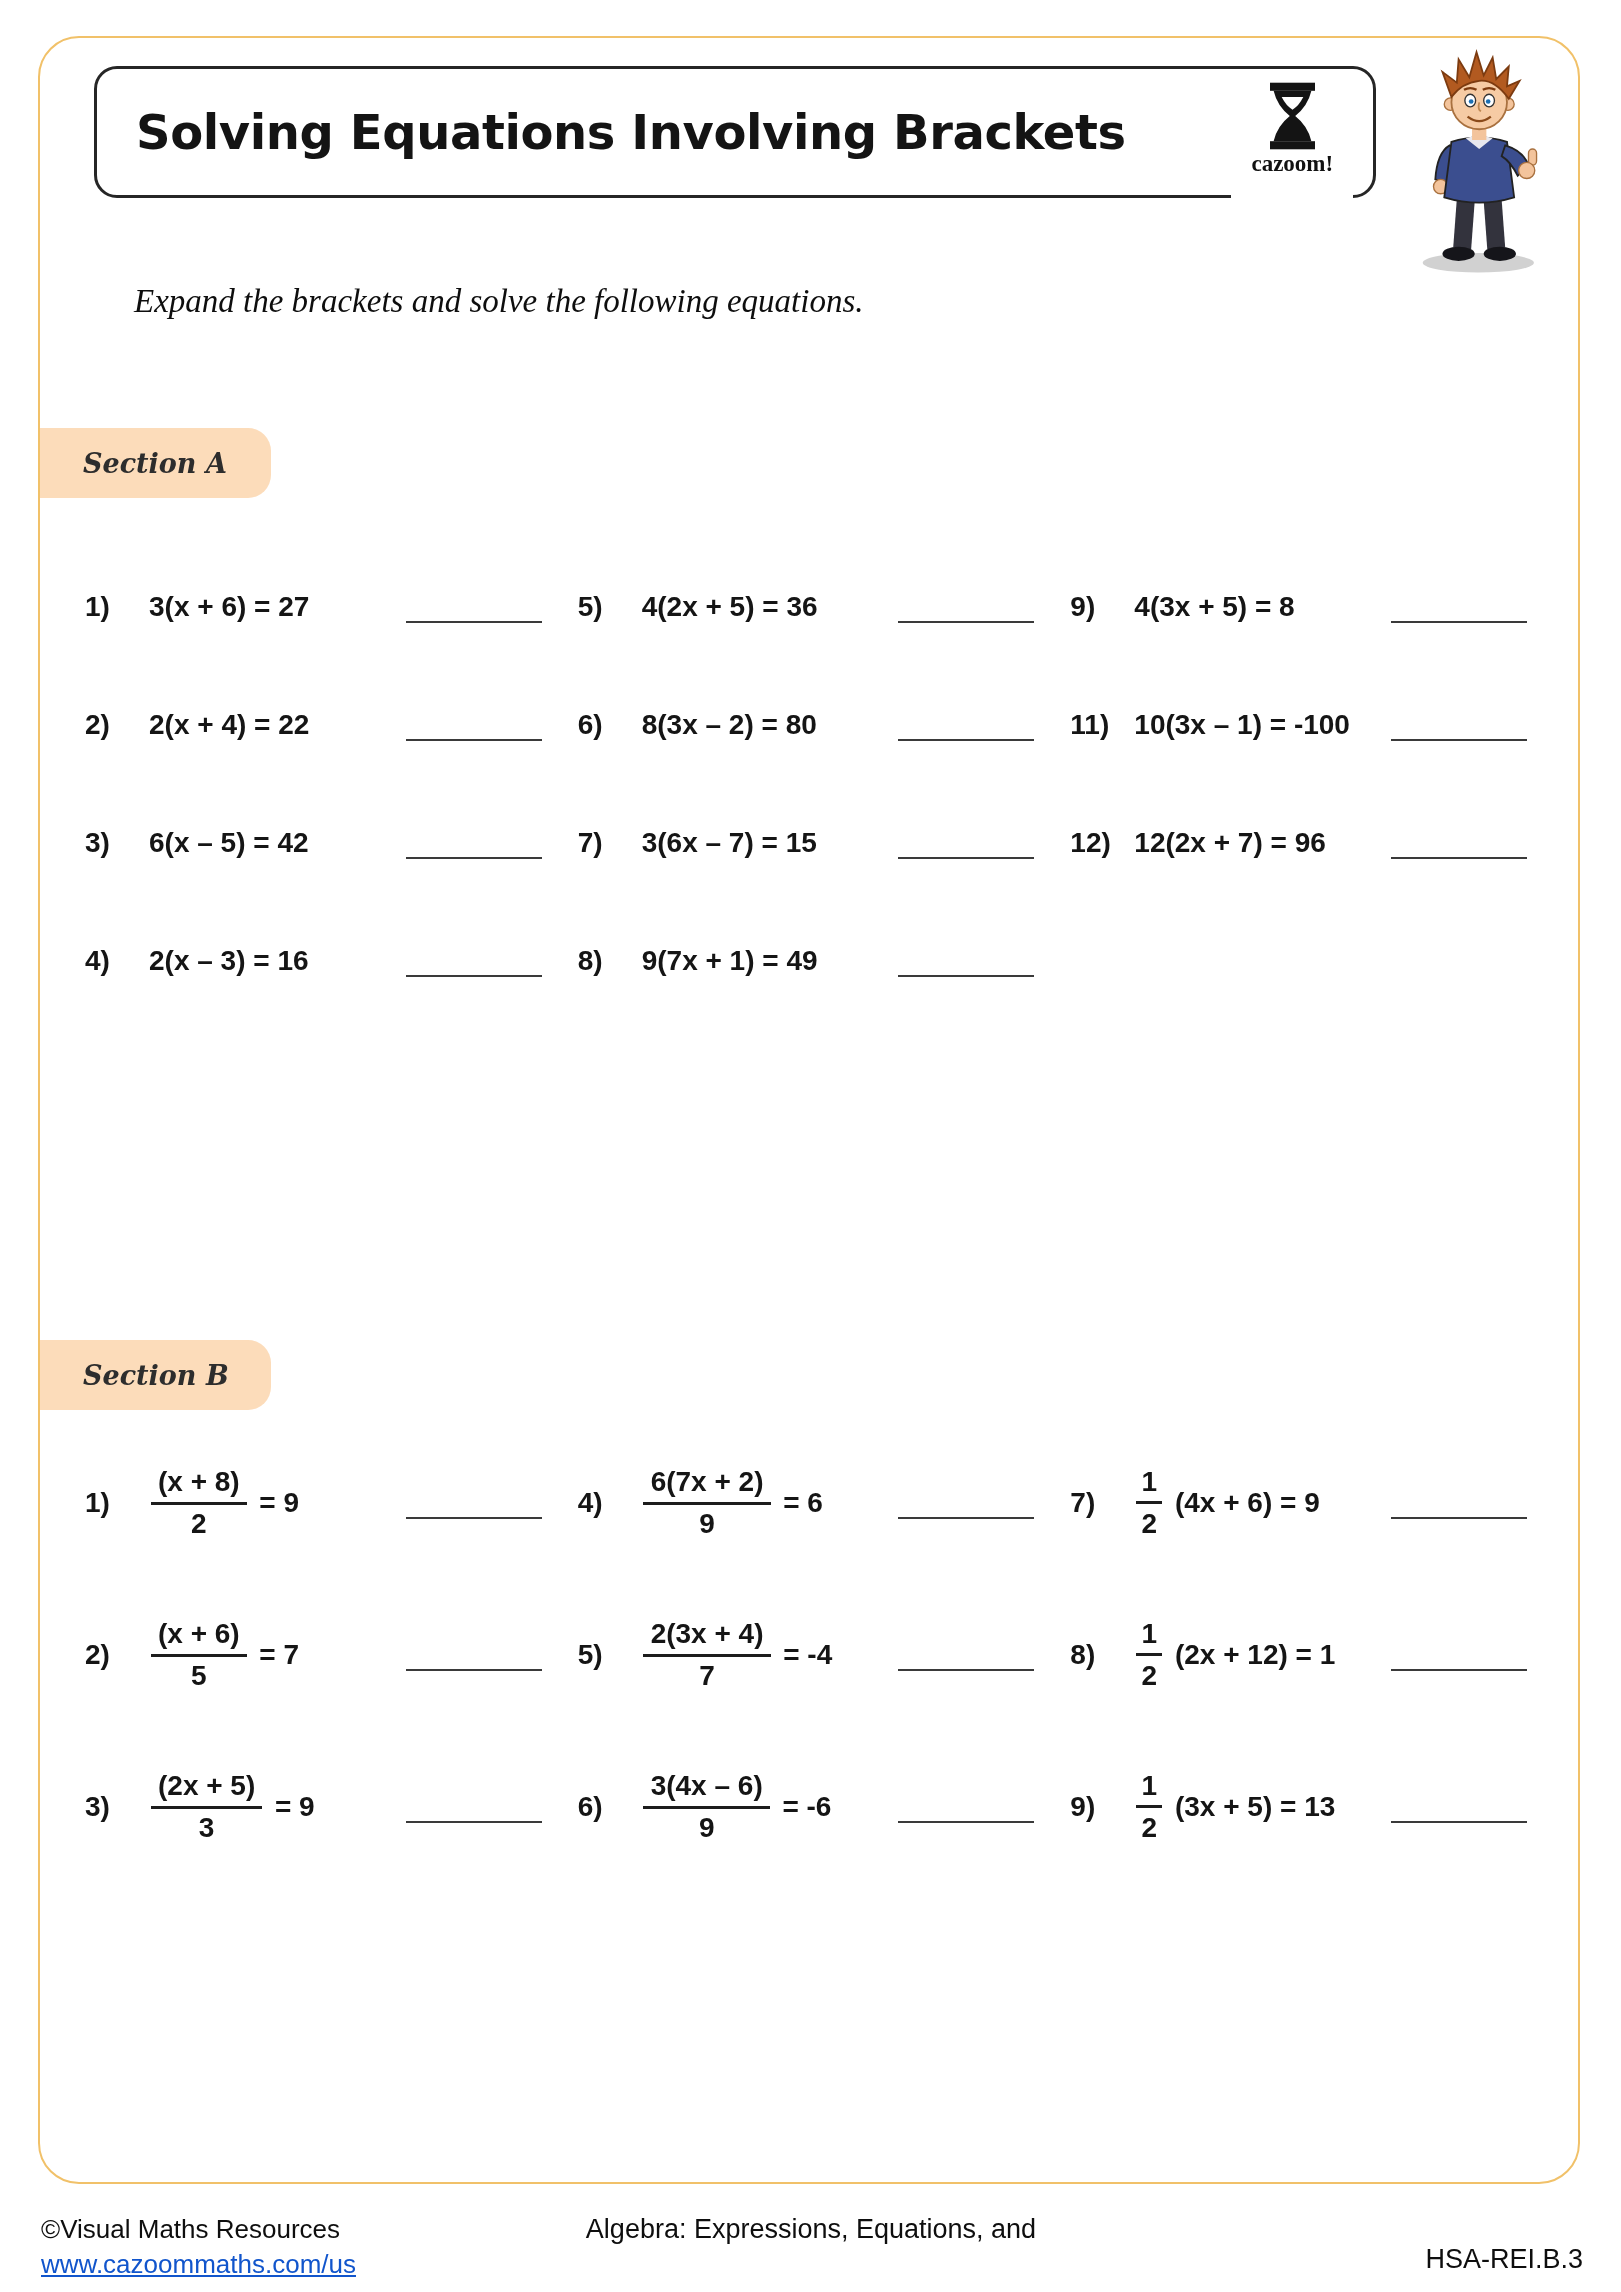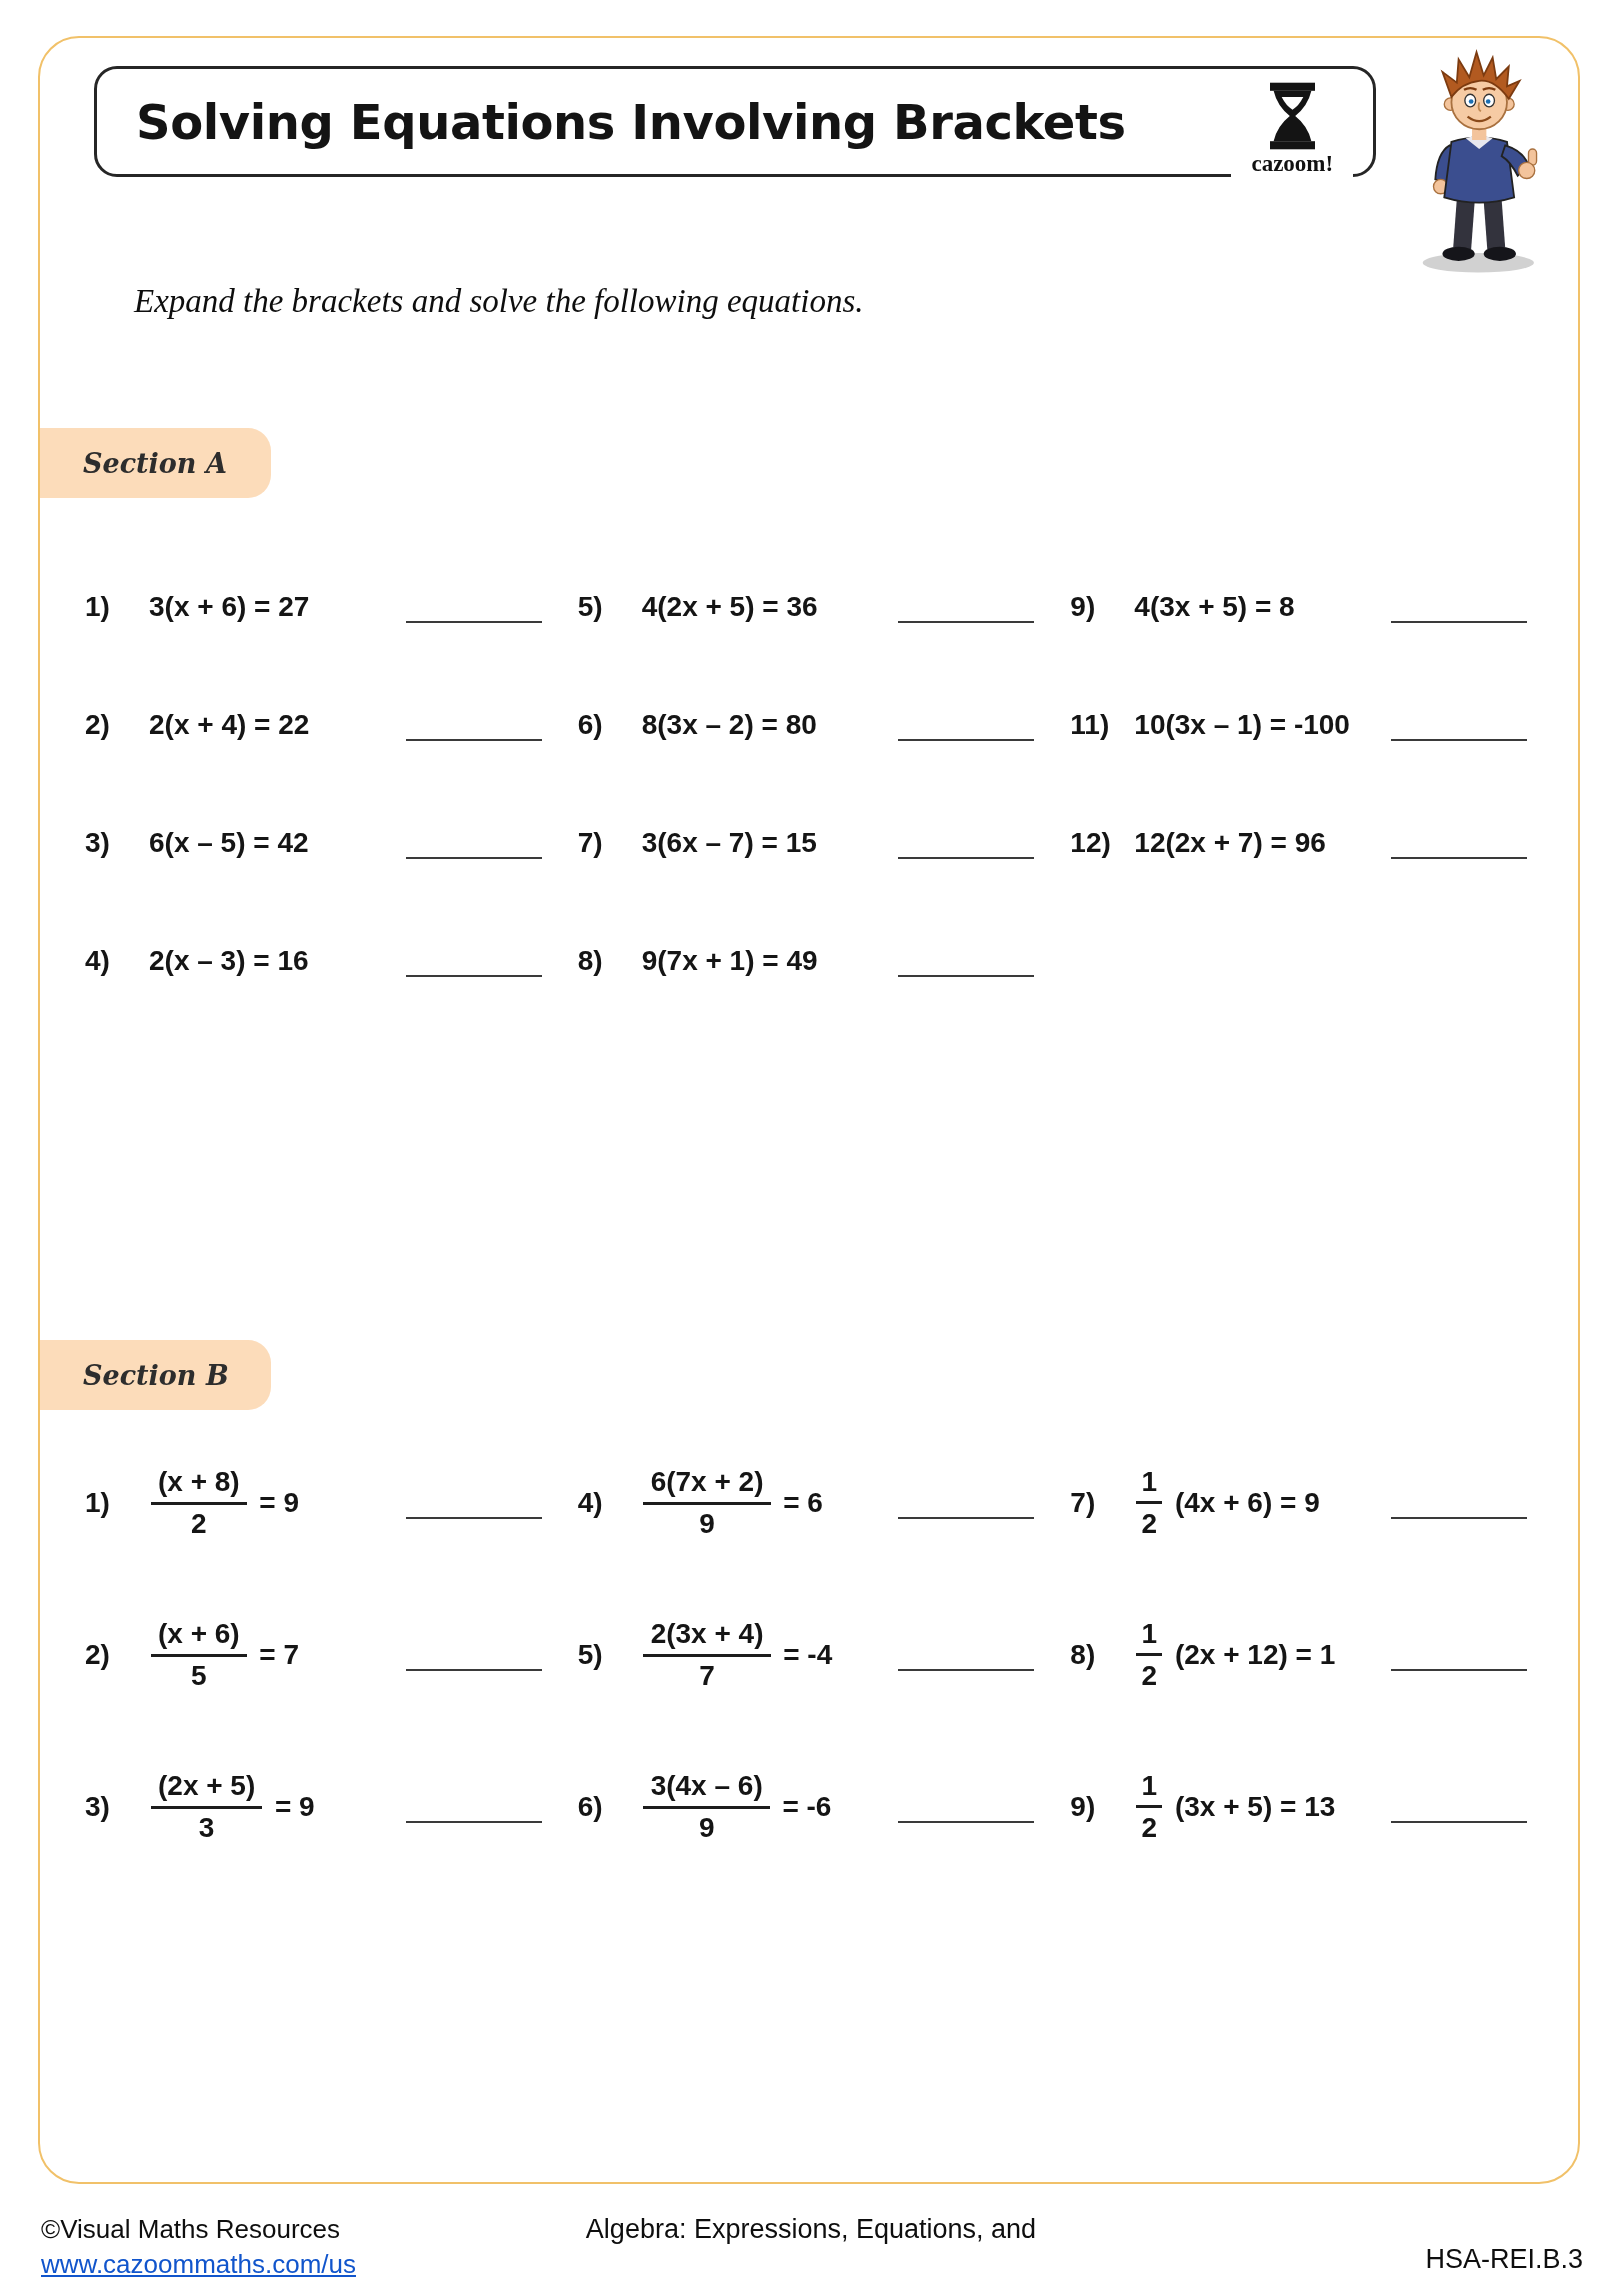--- a/index.html
+++ b/index.html
@@ -13,21 +13,21 @@
   body{
     width:1622px;height:2293px;position:relative;
     font-family:"Liberation Sans",sans-serif;color:var(--ink);
   }
   .page-border{
     position:absolute;left:38px;top:36px;width:1542px;height:2148px;
     border:2.7px solid var(--border);border-radius:41px;background:#fff;
   }
   
   .header-box{
-    position:absolute;left:94px;top:66px;width:1282px;height:111px;
+    position:absolute;left:94px;top:66px;width:1282px;height:132px;
     border:3.1px solid #262626;border-radius:23px;display:flex;align-items:center;background:#fff;
   }
   .title{
     padding-left:39px;font-family:"DejaVu Sans",sans-serif;font-weight:700;
     font-size:48px;color:#141414;letter-spacing:-0.4px;white-space:nowrap;
   }
   .logo{
     position:absolute;right:19.7px;top:10.7px;width:122px;height:120px;
     display:flex;flex-direction:column;align-items:center;background:#fff;
   }

